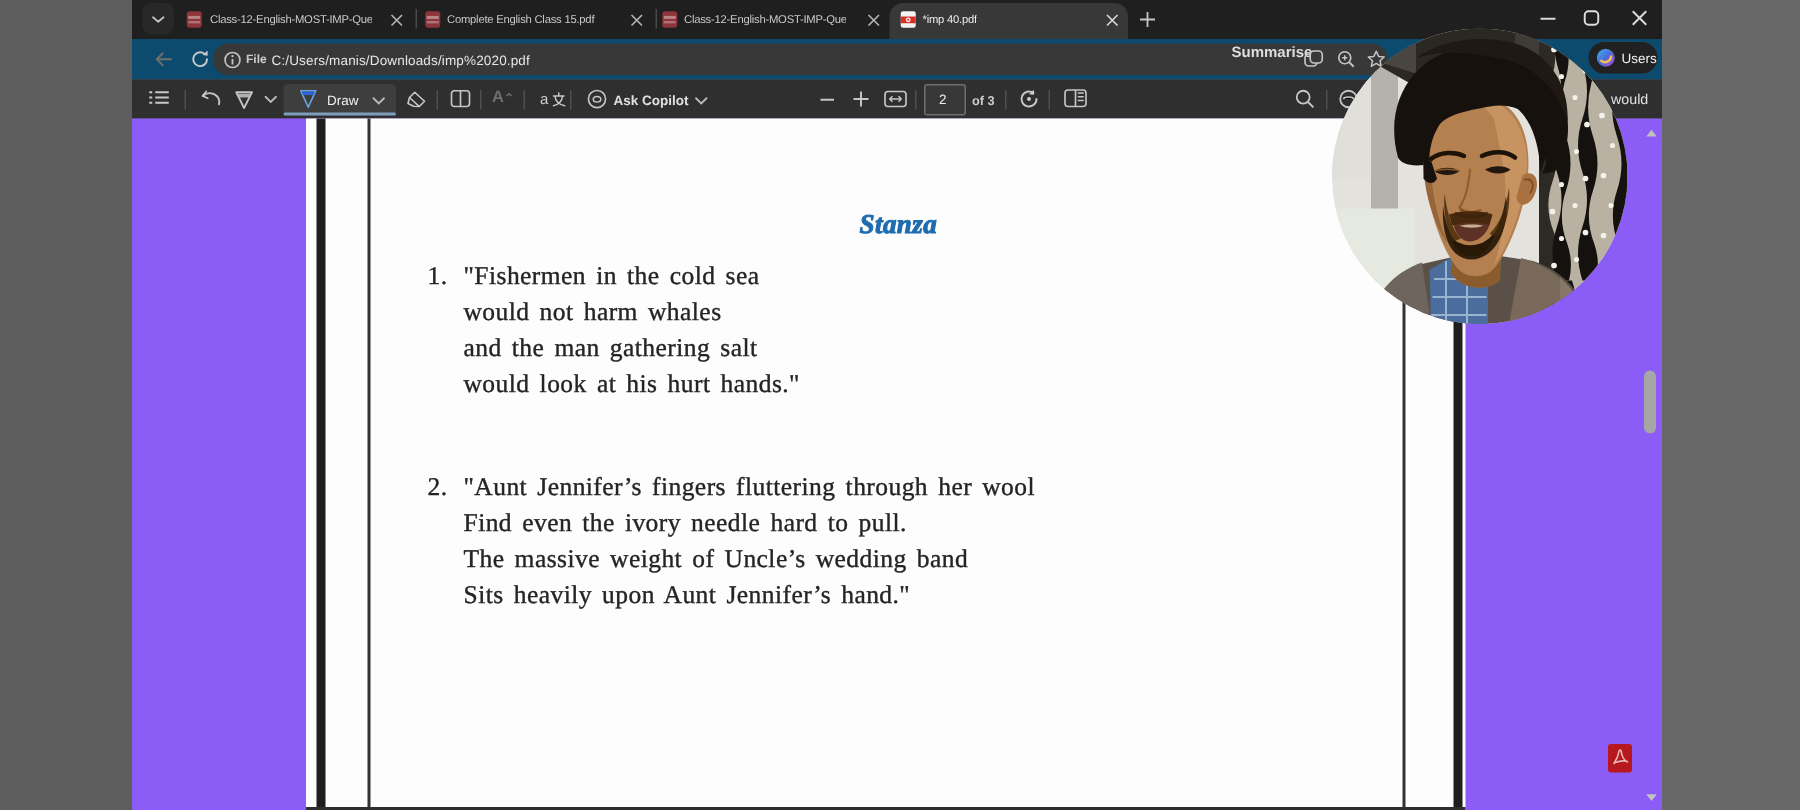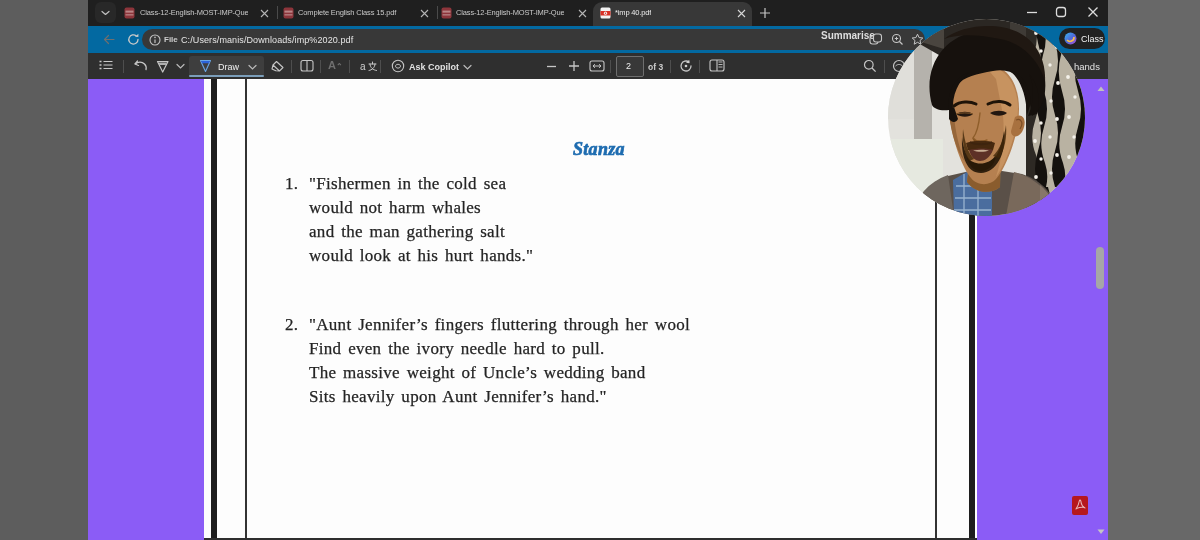--- a/index.html
+++ b/index.html
@@ -1,20 +1,20 @@
 <!DOCTYPE html>
 <html><head>
 <meta charset="utf-8">
 <style>
   html,body{margin:0;padding:0;}
   body{width:1200px;height:540px;overflow:hidden;background:#5d5d5d;font-family:"Liberation Sans",sans-serif;position:relative;}
   .abs{position:absolute;}
   #win{position:absolute;left:88px;top:0;width:1020px;height:540px;}
   #tabbar{position:absolute;left:0;top:0;width:1020px;height:26px;background:#1f1f1f;}
-  #addrbar{position:absolute;left:0;top:26px;width:1020px;height:27px;background:#0369a1;}
+  #addrbar{position:absolute;left:0;top:26px;width:1020px;height:27px;background:#0c4a6e;}
   #toolbar{position:absolute;left:0;top:53px;width:1020px;height:26px;background:#2f2f2f;}
   #content{position:absolute;left:0;top:79px;width:1020px;height:461px;background:#8b5cf6;}
   .tabtxt{position:absolute;top:8px;font-size:7.5px;color:#c9c9c9;letter-spacing:-0.15px;white-space:nowrap;overflow:hidden;}
   .tabsep{position:absolute;top:6px;width:1px;height:13px;background:#4a4a4a;}
   .ticon{position:absolute;top:7px;width:11px;height:12px;}
   svg{display:block;}
   #page{position:absolute;left:116px;top:0;width:773px;height:461px;background:#fdfdfd;}
   .vline{position:absolute;top:0;height:461px;background:#1e1e1e;}
   .stz{position:absolute;font-family:"Liberation Serif",serif;font-size:17px;line-height:24px;color:#242424;letter-spacing:0.3px;word-spacing:2.2px;-webkit-text-stroke:0.25px #242424;}
 #rightstrip{position:absolute;left:1108px;top:0;width:92px;height:540px;background:#686868;}
@@ -126,21 +126,21 @@
       <defs>
           <linearGradient id="cg" x1="0" y1="0" x2="1" y2="1">
             <stop offset="0" stop-color="#38b6f1"></stop>
             <stop offset="0.5" stop-color="#4e6bd8"></stop>
             <stop offset="1" stop-color="#b44fd8"></stop>
           </linearGradient>
         </defs>
       <circle cx="6.5" cy="6.5" r="6" fill="url(#cg)"></circle>
         <path d="M3 8 a4 4 0 0 0 7 -3" stroke="#f6c14b" stroke-width="1.6" fill="none"></path>
     </svg>
-    <div class="abs" style="left:993px;top:8px;font-size:9px;color:#f2f2f2;">Class</div>
+    <div class="abs" style="left:993px;top:8px;font-size:9px;color:#f2f2f2;">Users</div>
   </div>
 
   <div id="toolbar">
     <svg class="abs" style="left:11px;top:7px;" width="14" height="12">
         <path d="M0.5 1.5 h2 M0.5 5 h2 M0.5 8.5 h2" stroke="#c8c8c8" stroke-width="1.4"></path>
         <path d="M4.5 1.5 h9 M4.5 5 h9 M4.5 8.5 h9" stroke="#c8c8c8" stroke-width="1.2"></path>
       </svg>
     <div class="tabsep" style="left:35px;top:7px;background:#4e4e4e;"></div>
     <svg class="abs" style="left:46px;top:6px;" width="15" height="14">
         <path d="M3.5 2 L1 5 L4.5 6.5" stroke="#c6c6c6" stroke-width="1.2" fill="none" stroke-linecap="round" stroke-linejoin="round"></path>
@@ -220,21 +220,21 @@
 
     <svg class="abs" style="left:775px;top:6px;" width="14" height="14">
         <circle cx="5.8" cy="5.8" r="4.3" stroke="#c6c6c6" stroke-width="1.2" fill="none"></circle>
         <path d="M9 9 L12.6 12.6" stroke="#c6c6c6" stroke-width="1.3"></path>
       </svg>
     <div class="tabsep" style="left:796px;top:7px;background:#4e4e4e;"></div>
     <svg class="abs" style="left:804px;top:6px;" width="14" height="14">
         <circle cx="7" cy="7" r="5.5" stroke="#c6c6c6" stroke-width="1.2" fill="none"></circle>
         <path d="M3.5 7 c1 -1.8 6 -1.8 7 0" stroke="#c6c6c6" stroke-width="1"></path>
       </svg>
-    <div class="abs" style="left:986px;top:8px;font-size:9.5px;color:#e2e2e2;">hands</div>
+    <div class="abs" style="left:986px;top:8px;font-size:9.5px;color:#e2e2e2;">would</div>
   </div>
 
   <div id="content">
     <div id="page"></div>
     <div class="vline" style="left:123px;width:6px;"></div>
     <div class="vline" style="left:157px;width:2px;background:#333333;"></div>
     <div class="vline" style="left:847px;width:2px;background:#333333;"></div>
     <div class="vline" style="left:881px;width:6px;"></div>
 
     <svg class="abs" style="left:484px;top:58px;" width="64" height="30" viewBox="0 0 64 30">

